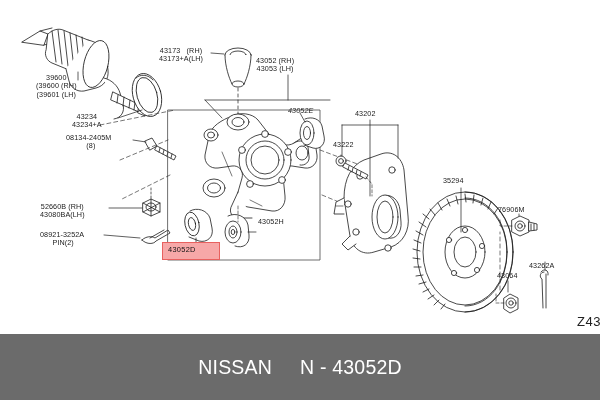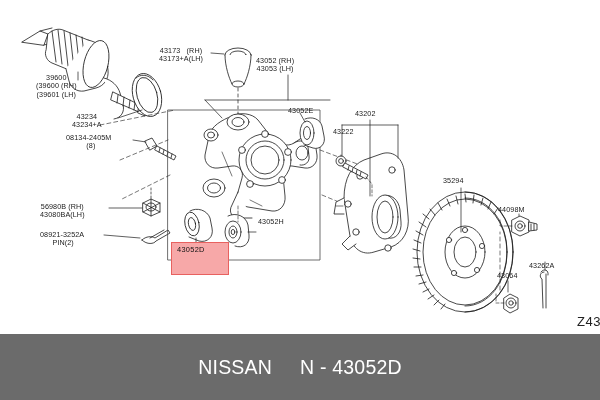--- a/index.html
+++ b/index.html
@@ -335,49 +335,49 @@
     <div class="lbl" style="left:36px; top:74px;">39600
 (39600 (RH)
 (39601 (LH)</div>
 
     <div class="lbl" style="left:72px; top:113px;">43234
 43234+A</div>
 
     <div class="lbl" style="left:66px; top:134px;">08134-2405M
   (8)</div>
 
-    <div class="lbl" style="left:40px; top:203px;">56980B (RH)
+    <div class="lbl" style="left:40px; top:203px;">52660B (RH)
 43080BA(LH)</div>
 
     <div class="lbl" style="left:40px; top:231px;">08921-3252A
  PIN(2)</div>
 
     <div class="lbl" style="left:159px; top:47px;">43173   (RH)
 43173+A(LH)</div>
 
     <div class="lbl" style="left:256px; top:57px;">43052 (RH)
 43053 (LH)</div>
 
-    <div class="lbl" style="left:288px; top:107px;">43052E</div>
+    <div class="lbl" style="left:288px; top:107px;font-style:italic;">43052E</div>
 
     <div class="lbl" style="left:355px; top:110px;">43202</div>
 
-    <div class="lbl" style="left:333px; top:128px;">43222</div>
+    <div class="lbl" style="left:333px; top:141px;">43222</div>
 
     <div class="lbl" style="left:443px; top:177px;">35294</div>
 
-    <div class="lbl" style="left:498px; top:206px;">44098M</div>
+    <div class="lbl" style="left:498px; top:206px;">76906M</div>
 
     <div class="lbl" style="left:497px; top:272px;">43064</div>
 
     <div class="lbl" style="left:529px; top:262px;">43262A</div>
 
     <div class="lbl" style="left:258px; top:218px;">43052H</div>
 
-    <div class="highlight-box" style="left:171px; top:242px; width:58px; height:33px;">43052D</div>
+    <div class="highlight-box" style="left:162px; top:242px; width:58px; height:18px;">43052D</div>
 
     <div class="code-tag" style="left:543px; top:314px;">Z430000E</div>
 
   </div>
 
   <div id="footer">
     <div id="footer-inner">
       <span class="f-brand">NISSAN</span>
       <span class="f-code">N - 43052D</span>
     </div>

